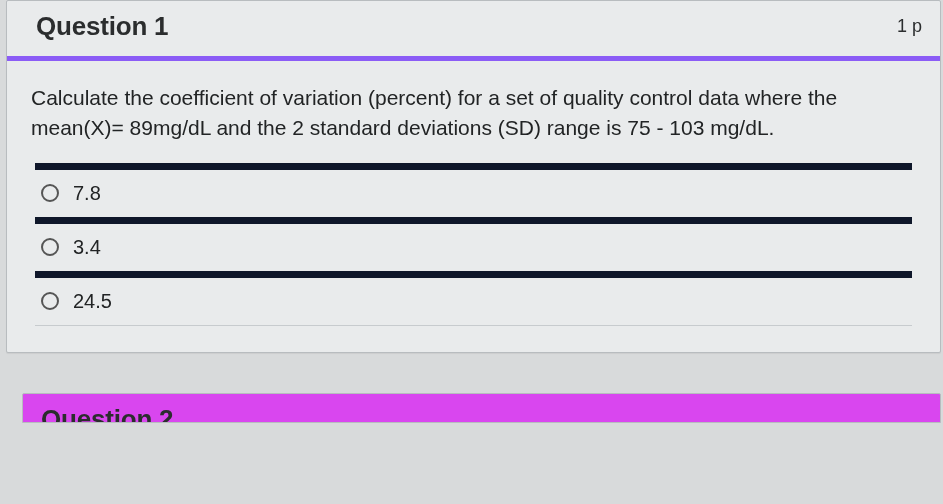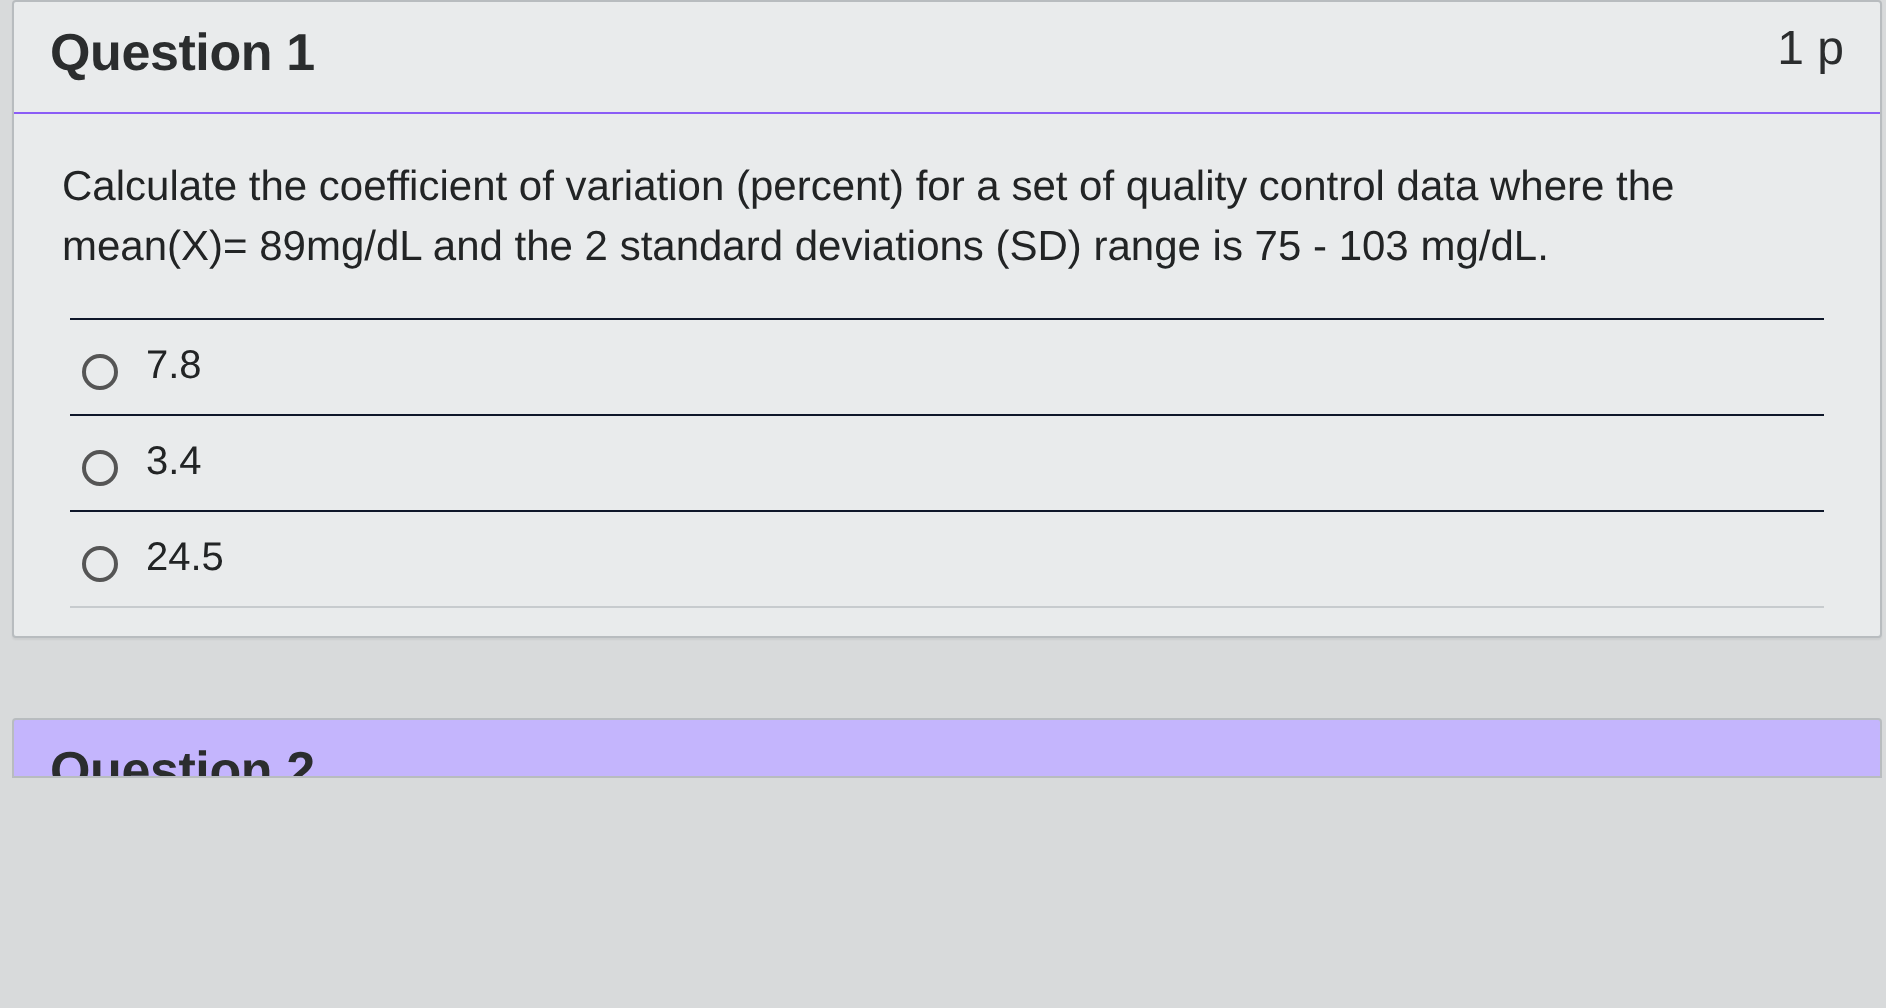--- a/index.html
+++ b/index.html
@@ -14,54 +14,54 @@
     .card {
       background: #e9ebec;
       border: 1px solid #b8bcbf;
       border-radius: 2px;
       margin: 0 2px 0 6px;
       box-shadow: 0 1px 1px rgba(0,0,0,.06);
     }
     .card-header {
       display: flex;
       justify-content: space-between;
-      align-items: flex-start;
-      padding: 10px 18px 14px 18px;
-      border-bottom: 1px solid #8b5cf6;
+      align-items: center;
+      padding: 10px 18px 14px 29px;
+      border-bottom: 5px solid #8b5cf6;
     }
     .q-title {
       font-size: 26px;
       font-weight: 700;
       color: #2b2d2e;
       letter-spacing: -0.2px;
     }
     .q-points {
-      font-size: 24px;
+      font-size: 18px;
       font-weight: 400;
       color: #2b2d2e;
     }
     .card-body {
-      padding: 22px 24px 0 24px;
+      padding: 22px 24px 12px 24px;
     }
     .prompt {
       font-size: 21px;
       line-height: 1.45;
       color: #222425;
       font-weight: 500;
       margin-bottom: 20px;
     }
     .options {
       margin: 0 4px;
     }
     .option-row {
       display: flex;
-      align-items: flex-end;
+      align-items: center;
       gap: 14px;
       padding: 12px 6px 12px 6px;
-      border-top: 1px solid #0f172a;
+      border-top: 7px solid #0f172a;
       border-bottom: 1px solid #c7cbce;
       margin-top: -1px;
     }
     .radio {
       appearance: none;
       width: 18px;
       height: 18px;
       border: 2px solid #555;
       border-radius: 50%;
       background: transparent;
@@ -69,24 +69,24 @@
     }
     .option-label {
       font-size: 20px;
       color: #222425;
       font-weight: 500;
     }
     .card-footer-space {
       height: 14px;
     }
     .next-card {
-      background: #c4b5fd;
+      background: #d946ef;
       border: 1px solid #b8bcbf;
       border-radius: 2px 2px 0 0;
-      margin: 40px 2px 0 6px;
+      margin: 40px 2px 0 22px;
       padding: 10px 18px 0 18px;
       height: 30px;
       overflow: hidden;
     }
     .next-title {
       font-size: 26px;
       font-weight: 700;
       color: #2b2d2e;
       letter-spacing: -0.2px;
     }

